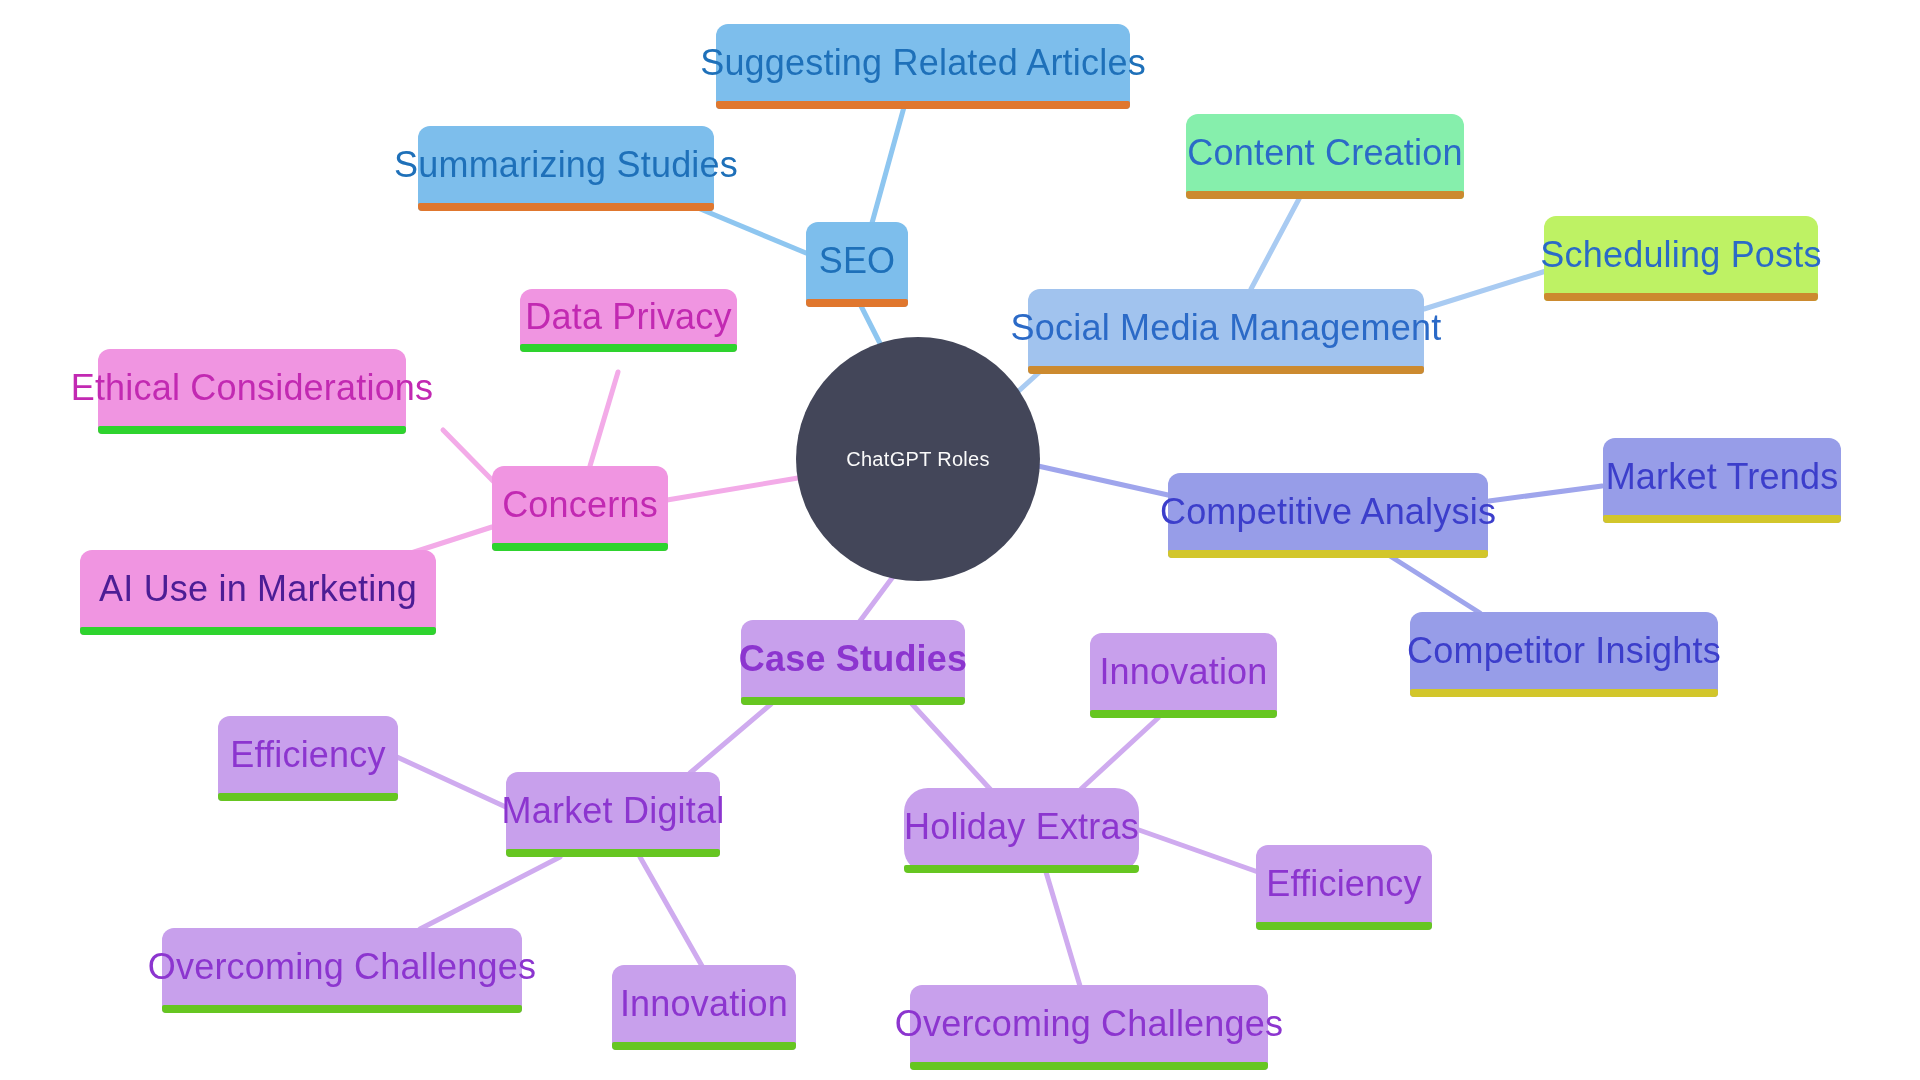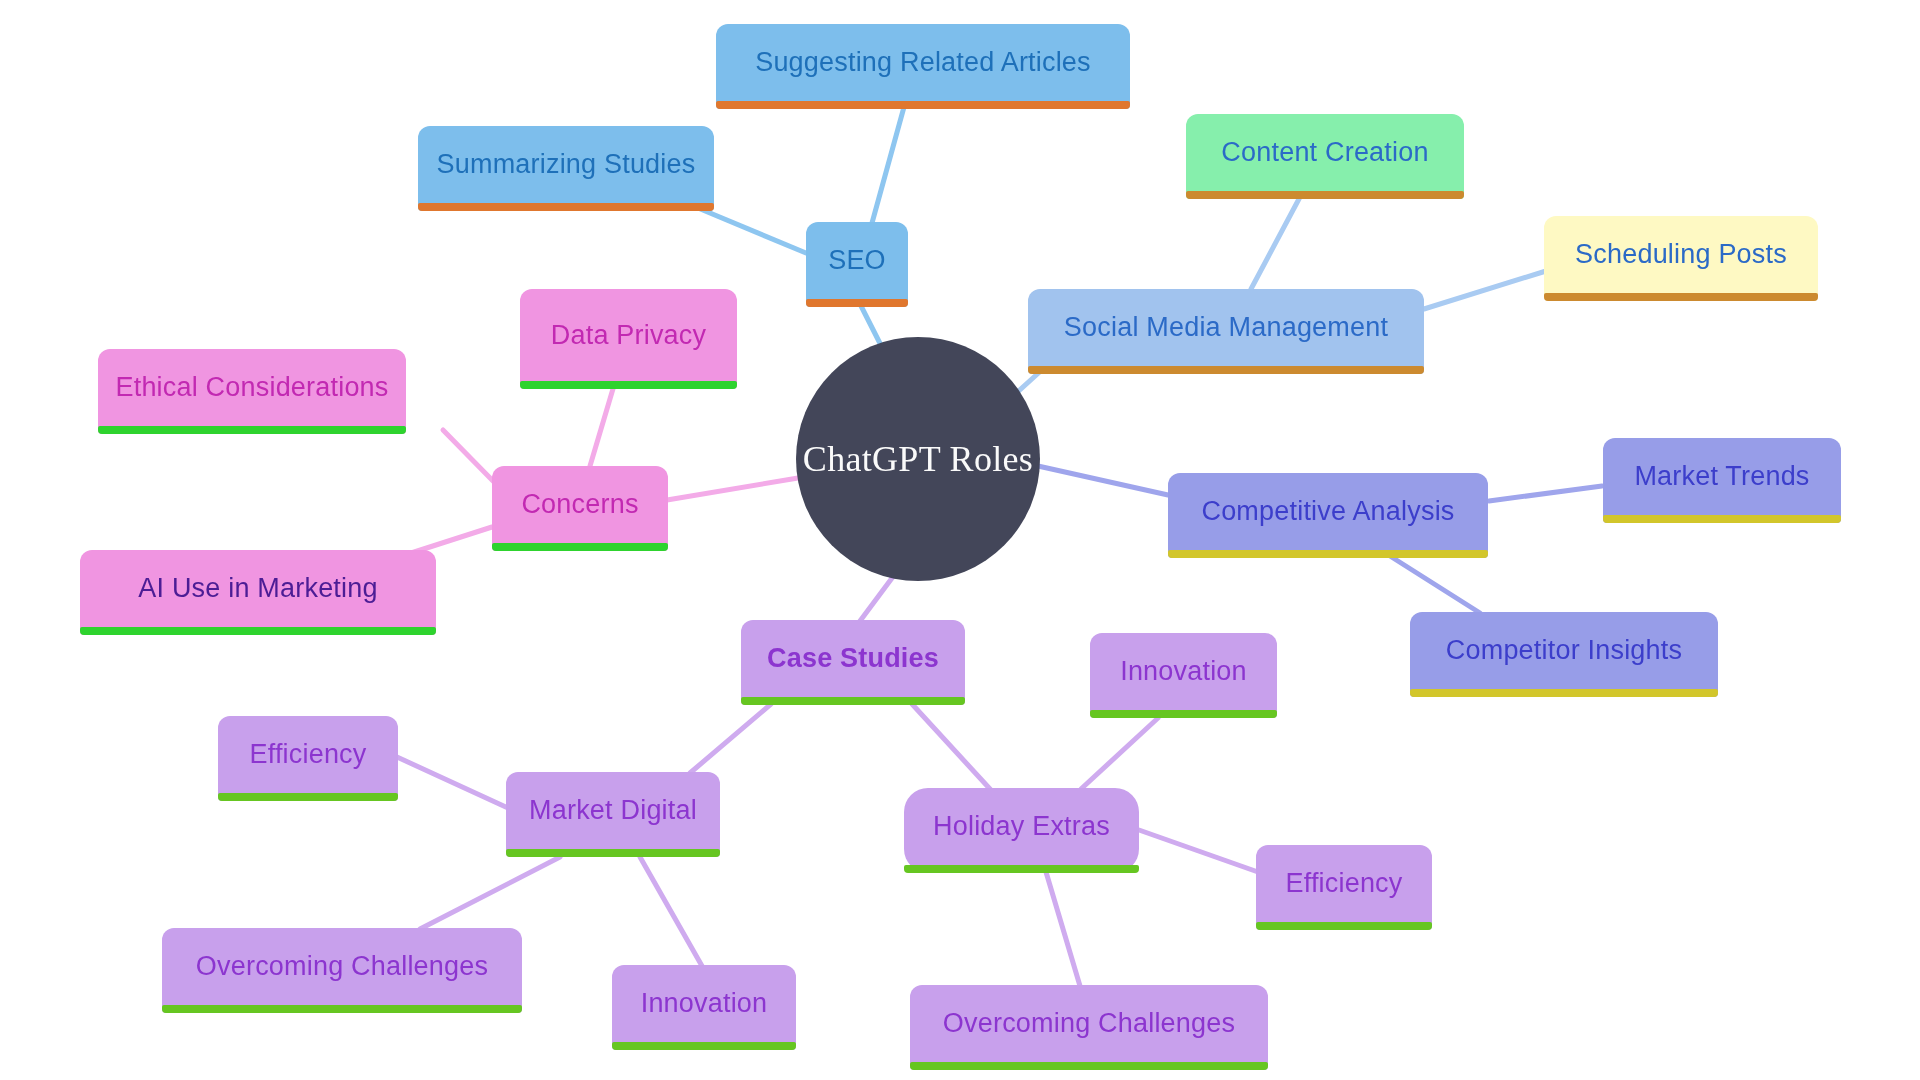--- a/index.html
+++ b/index.html
@@ -32,39 +32,38 @@
     cursor: pointer;
   }
   .node .bar {
     position: absolute;
     left: 0; right: 0; bottom: 0;
     height: 8px;
     border-radius: 2px 2px 4px 4px;
   }
   .node .label {
     position: relative;
-    font-size: 27px;
+    font-size: 36px;
     letter-spacing: 0.2px;
     white-space: nowrap;
     padding-bottom: 8px;
     text-align: right;
   }
   #center-node {
     position: absolute;
     border-radius: 50%;
     display: flex;
     align-items: center;
     justify-content: center;
     cursor: pointer;
   }
   #center-node .label {
-    font-size: 36px;
+    font-size: 20px;
     letter-spacing: 0.3px;
     white-space: nowrap;
-    font-family: Liberation Serif, serif;
   }
 </style>
 </head>
 <body>
 
 <div id="canvas">
   <svg id="link-layer">
       <line x1="904" y1="107" x2="872" y2="223" stroke="#8ec6f0" stroke-width="5" stroke-linecap="round"></line>
       <line x1="698" y1="208" x2="806" y2="253" stroke="#8ec6f0" stroke-width="5" stroke-linecap="round"></line>
       <line x1="857" y1="298" x2="895" y2="373" stroke="#8ec6f0" stroke-width="5" stroke-linecap="round"></line>
@@ -100,41 +99,41 @@
       <span class="label">Summarizing Studies</span>
     </div>
     <div class="node" style="left: 806px; top: 222px; width: 102px; height: 85px; background: rgb(125, 190, 236); color: rgb(30, 112, 185);">
       <div class="bar" style="background: rgb(224, 119, 46);"></div>
       <span class="label">SEO</span>
     </div>
     <div class="node" style="left: 1186px; top: 114px; width: 278px; height: 85px; background: #86efac; color: rgb(43, 106, 199);">
       <div class="bar" style="background: rgb(204, 138, 47);"></div>
       <span class="label">Content Creation</span>
     </div>
-    <div class="node" style="left: 1544px; top: 216px; width: 274px; height: 85px; background: #fef9c3; color: rgb(43, 106, 199);">
+    <div class="node" style="left: 1544px; top: 216px; width: 274px; height: 85px; background: #bef264; color: rgb(43, 106, 199);">
       <div class="bar" style="background: rgb(204, 138, 47);"></div>
       <span class="label">Scheduling Posts</span>
     </div>
     <div class="node" style="left: 1028px; top: 289px; width: 396px; height: 85px; background: rgb(161, 195, 238); color: rgb(43, 106, 199);">
       <div class="bar" style="background: rgb(204, 138, 47);"></div>
       <span class="label">Social Media Management</span>
     </div>
     <div class="node" style="left: 1603px; top: 438px; width: 238px; height: 85px; background: rgb(151, 157, 232); color: rgb(60, 62, 203);">
       <div class="bar" style="background: rgb(210, 198, 43);"></div>
       <span class="label">Market Trends</span>
     </div>
     <div class="node" style="left: 1168px; top: 473px; width: 320px; height: 85px; background: rgb(151, 157, 232); color: rgb(60, 62, 203);">
       <div class="bar" style="background: rgb(210, 198, 43);"></div>
       <span class="label">Competitive Analysis</span>
     </div>
     <div class="node" style="left: 1410px; top: 612px; width: 308px; height: 85px; background: rgb(151, 157, 232); color: rgb(60, 62, 203);">
       <div class="bar" style="background: rgb(210, 198, 43);"></div>
       <span class="label">Competitor Insights</span>
     </div>
-    <div class="node" style="left: 520px; top: 289px; width: 217px; height: 100px; background: rgb(240, 149, 225); color: rgb(194, 41, 178);">
+    <div class="node" style="left: 520px; top: 289px; width: 217px; height: 63px; background: rgb(240, 149, 225); color: rgb(194, 41, 178);">
       <div class="bar" style="background: rgb(46, 211, 46);"></div>
       <span class="label">Data Privacy</span>
     </div>
     <div class="node" style="left: 98px; top: 349px; width: 308px; height: 85px; background: rgb(240, 149, 225); color: rgb(194, 41, 178);">
       <div class="bar" style="background: rgb(46, 211, 46);"></div>
       <span class="label">Ethical Considerations</span>
     </div>
     <div class="node" style="left: 492px; top: 466px; width: 176px; height: 85px; background: rgb(240, 149, 225); color: rgb(194, 41, 178);">
       <div class="bar" style="background: rgb(46, 211, 46);"></div>
       <span class="label">Concerns</span>

